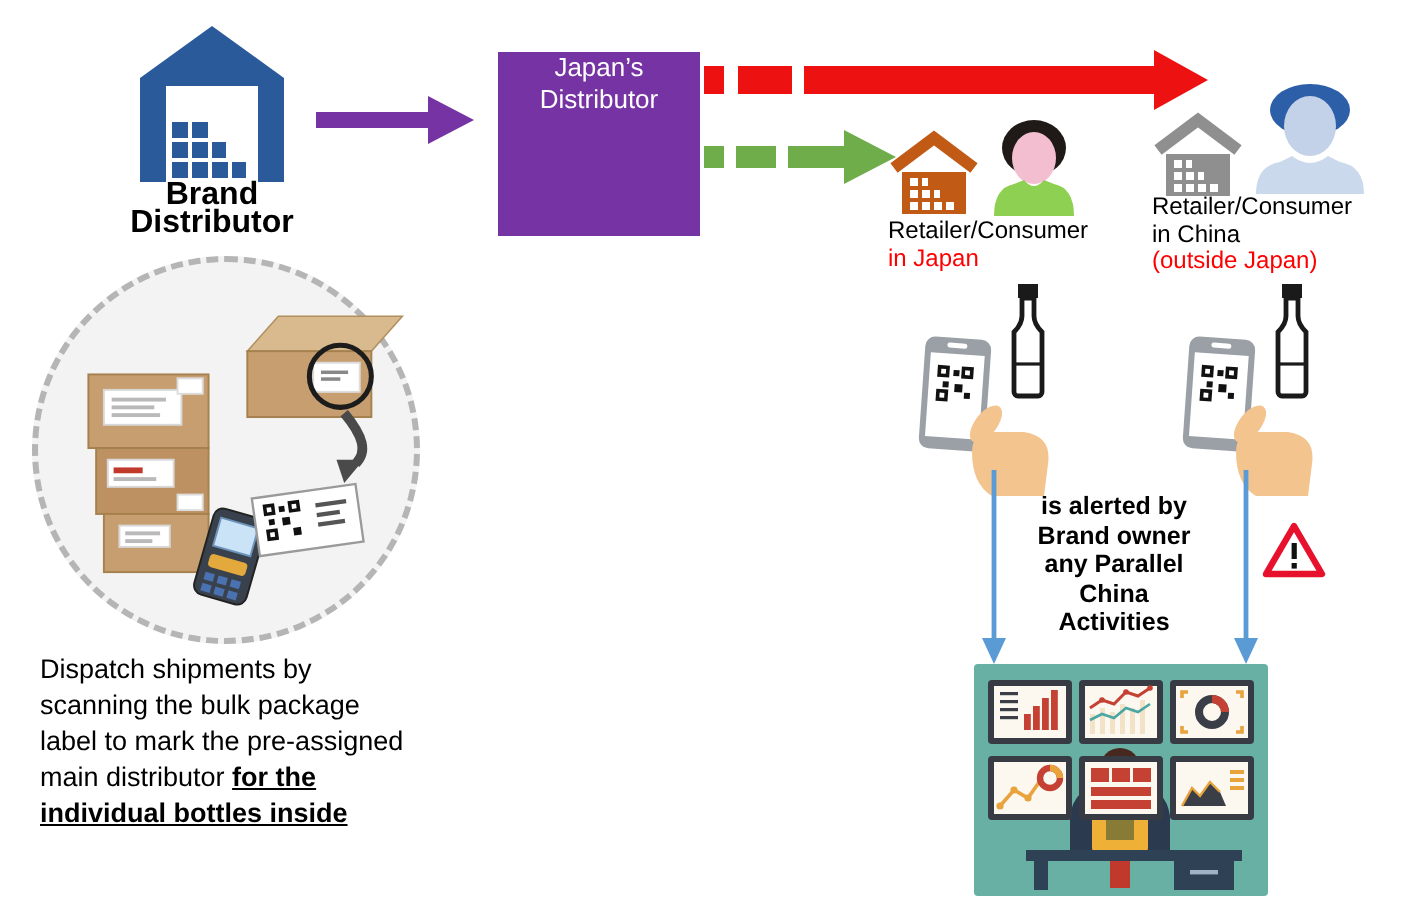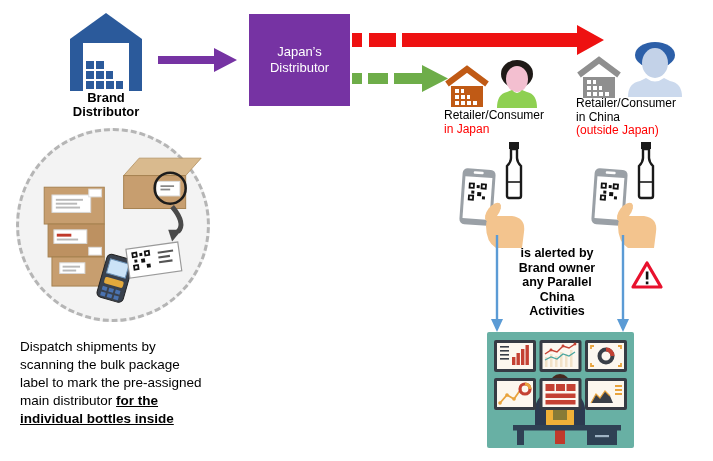--- a/index.html
+++ b/index.html
@@ -14,23 +14,23 @@
   .f-red{fill:var(--c-red,#EE1111);}
   .f-green{fill:var(--c-green,#6EAD49);}
   .f-blue{fill:var(--c-blue,#5B9BD5);}
   .f-orange{fill:var(--c-orange,#C05A15);}
   .s-orange{stroke:var(--c-orange,#C05A15);}
   .f-gray{fill:var(--c-gray,#8F8F8F);}
   .s-gray{stroke:var(--c-gray,#8F8F8F);}
   .f-teal{fill:var(--c-teal,#68B0A4);}
   .bg-purple{background:var(--c-purple,#7633A3);}
 
-  .node-label{font-weight:bold;font-size:13px;line-height:14px;text-align:center;}
-  .distributor-box{display:flex;flex-direction:column;align-items:center;justify-content:center;
-                   color:#fff;font-size:13px;line-height:16px;}
+  .node-label{font-weight:bold;font-size:16px;line-height:14px;text-align:center;}
+  .distributor-box{display:flex;flex-direction:column;align-items:center;justify-content:flex-start;
+                   color:#fff;font-size:13px;line-height:16px;margin-top:12px;}
   .retailer-label{font-weight:normal;font-size:12px;line-height:13.5px;}
   .red-text{color:var(--c-alert_red,#FF0000);}
   .alert-text{font-weight:bold;font-size:12.5px;line-height:14.5px;text-align:center;}
   .alert-text span{display:block;}
   .dispatch-note{font-size:13.5px;line-height:1.34;width:192px;}
   .dispatch-note .emph{font-weight:bold;text-decoration:underline;}
   .circle-illustration{width:188px;height:188px;border:3px dashed #B5B5B5;border-radius:50%;
                        background:#F3F3F3;}
 </style>
 </head>
@@ -376,17 +376,17 @@
         </g>
         <g fill="#555">
             <rect x="144" y="125" width="16" height="2.2"></rect>
             <rect x="144" y="130" width="12" height="2.2"></rect>
             <rect x="144" y="135" width="14" height="2.2"></rect>
           </g>
       </g>
     </svg>
   </div>
 
-  <div class="abs dispatch-note" style="left:20px;top:326px;margin-top:12px;">
+  <div class="abs dispatch-note" style="left:20px;top:326px;">
     <span>Dispatch shipments by scanning the bulk package label to mark the pre-assigned main distributor </span><span class="emph">for the individual bottles inside</span>
   </div>
 
 </div>
 
 </body></html>

